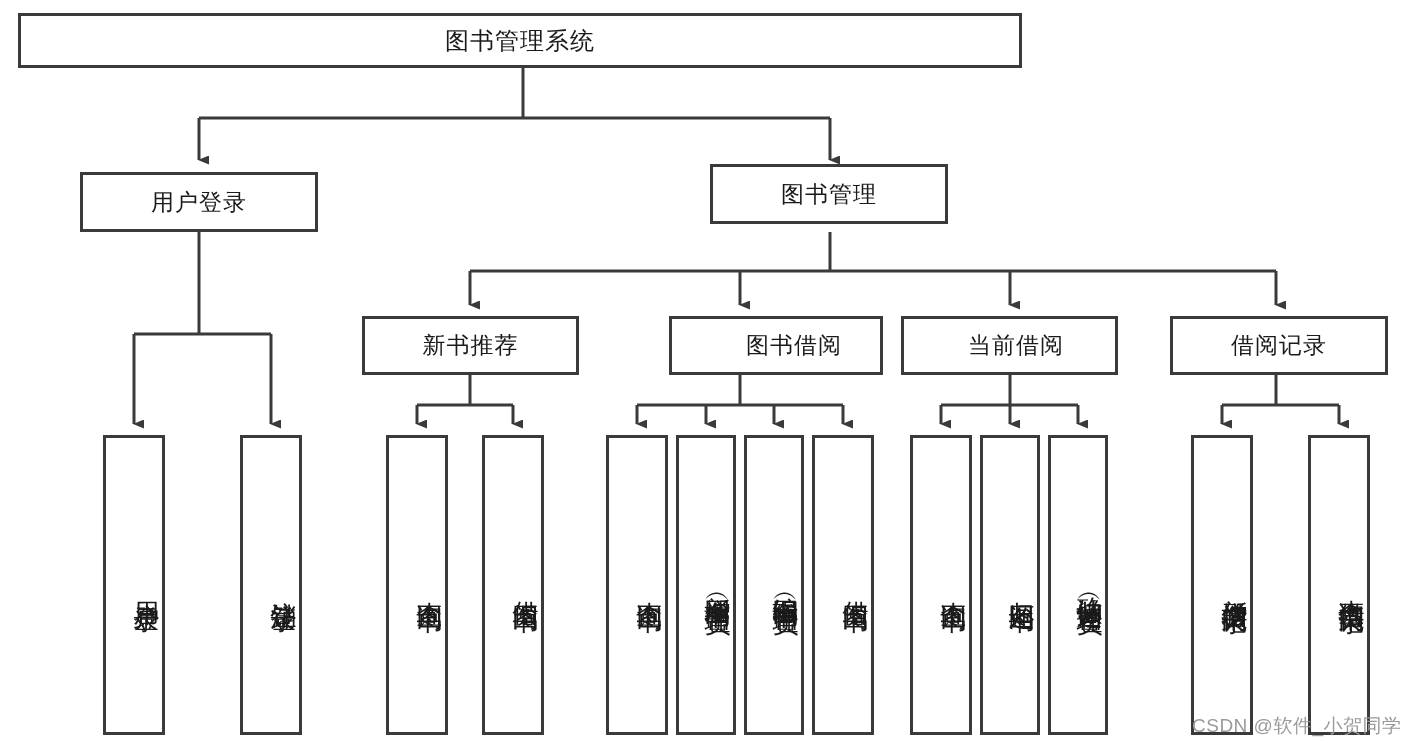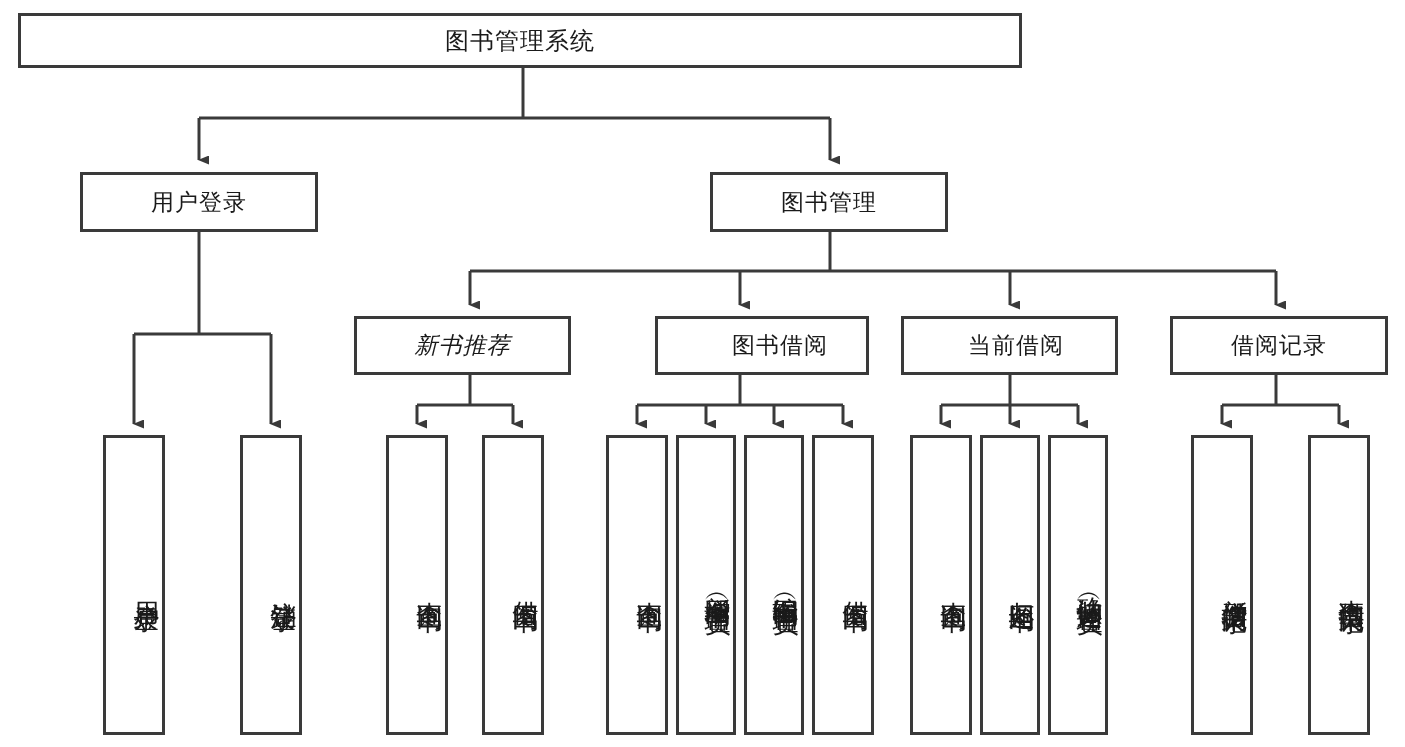--- a/index.html
+++ b/index.html
@@ -121,28 +121,28 @@
     </g>
   </svg>
 
   <div class="node root horizontal" style="left:18px; top:13px; width:1004px; height:55px;">
     <span>图书管理系统</span>
   </div>
 
   <div class="node horizontal" style="left:80px; top:172px; width:238px; height:60px;">
     <span>用户登录</span>
   </div>
-  <div class="node horizontal" style="left:710px; top:172px; width:238px; height:60px;">
+  <div class="node horizontal" style="left:710px; top:164px; width:238px; height:60px;">
     <span>图书管理</span>
   </div>
 
-  <div class="node horizontal" style="left:354px; top:316px; width:217px; height:59px;font-style:italic;">
+  <div class="node horizontal" style="left:362px; top:316px; width:217px; height:59px;">
     <span>新书推荐</span>
   </div>
-  <div class="node horizontal" style="left:655px; top:316px; width:214px; height:59px;padding-left:36px;">
+  <div class="node horizontal" style="left:669px; top:316px; width:214px; height:59px;padding-left:36px;">
     <span>图书借阅</span>
   </div>
   <div class="node horizontal" style="left:901px; top:316px; width:217px; height:59px;padding-left:13px;">
     <span>当前借阅</span>
   </div>
   <div class="node horizontal" style="left:1170px; top:316px; width:218px; height:59px;justify-content:center;">
     <span>借阅记录</span>
   </div>
 
   <div class="node vertical" style="left:103px; top:435px; width:62px; height:300px;">
@@ -182,14 +182,15 @@
     <span class="vtext">确认归还（管理员）</span>
   </div>
 
   <div class="node vertical" style="left:1191px; top:435px; width:62px; height:300px;">
     <span class="vtext">新增借阅记录</span>
   </div>
   <div class="node vertical" style="left:1308px; top:435px; width:62px; height:300px;">
     <span class="vtext">查询借阅记录</span>
   </div>
 
+  <div class="watermark" style="left:1192px; top:713px;">CSDN @软件_小贺同学</div>
 
 </div>
 
 </body></html>

